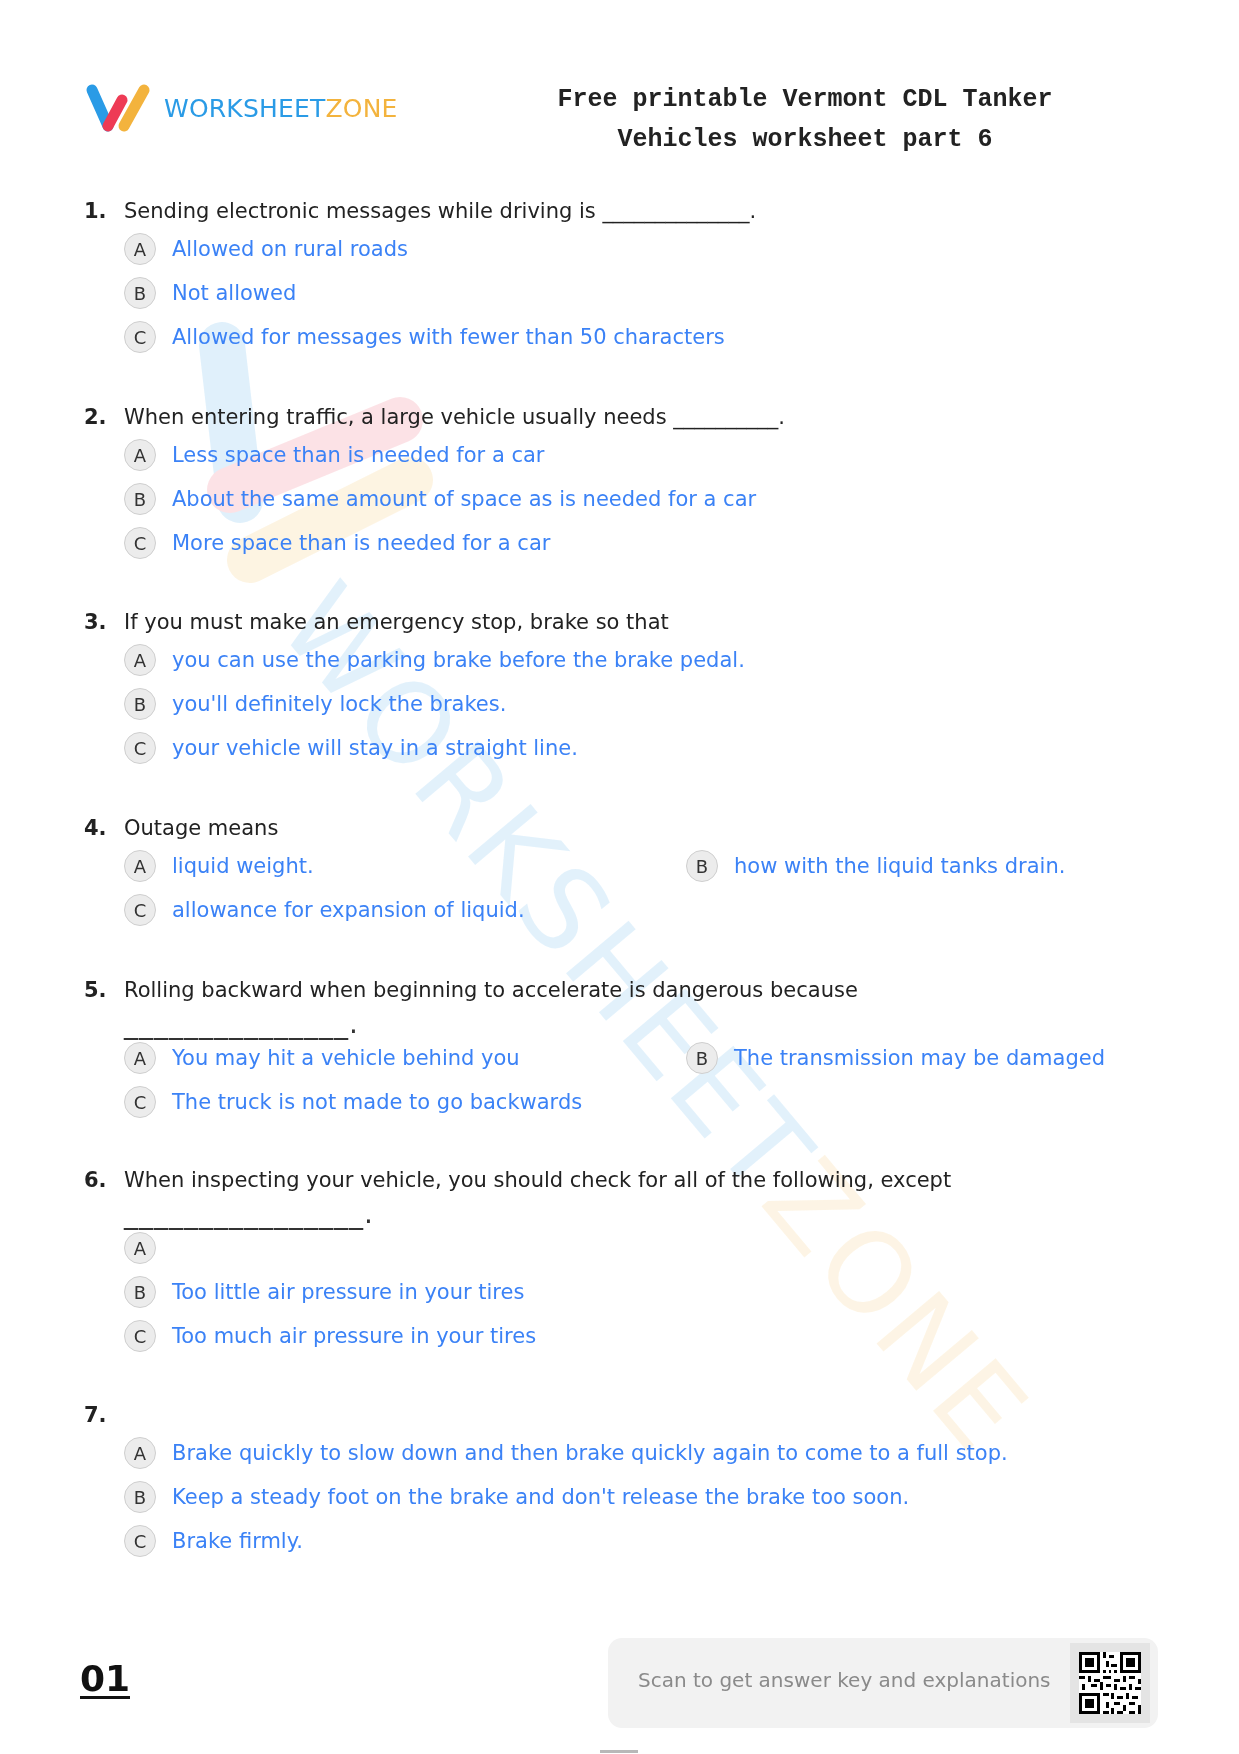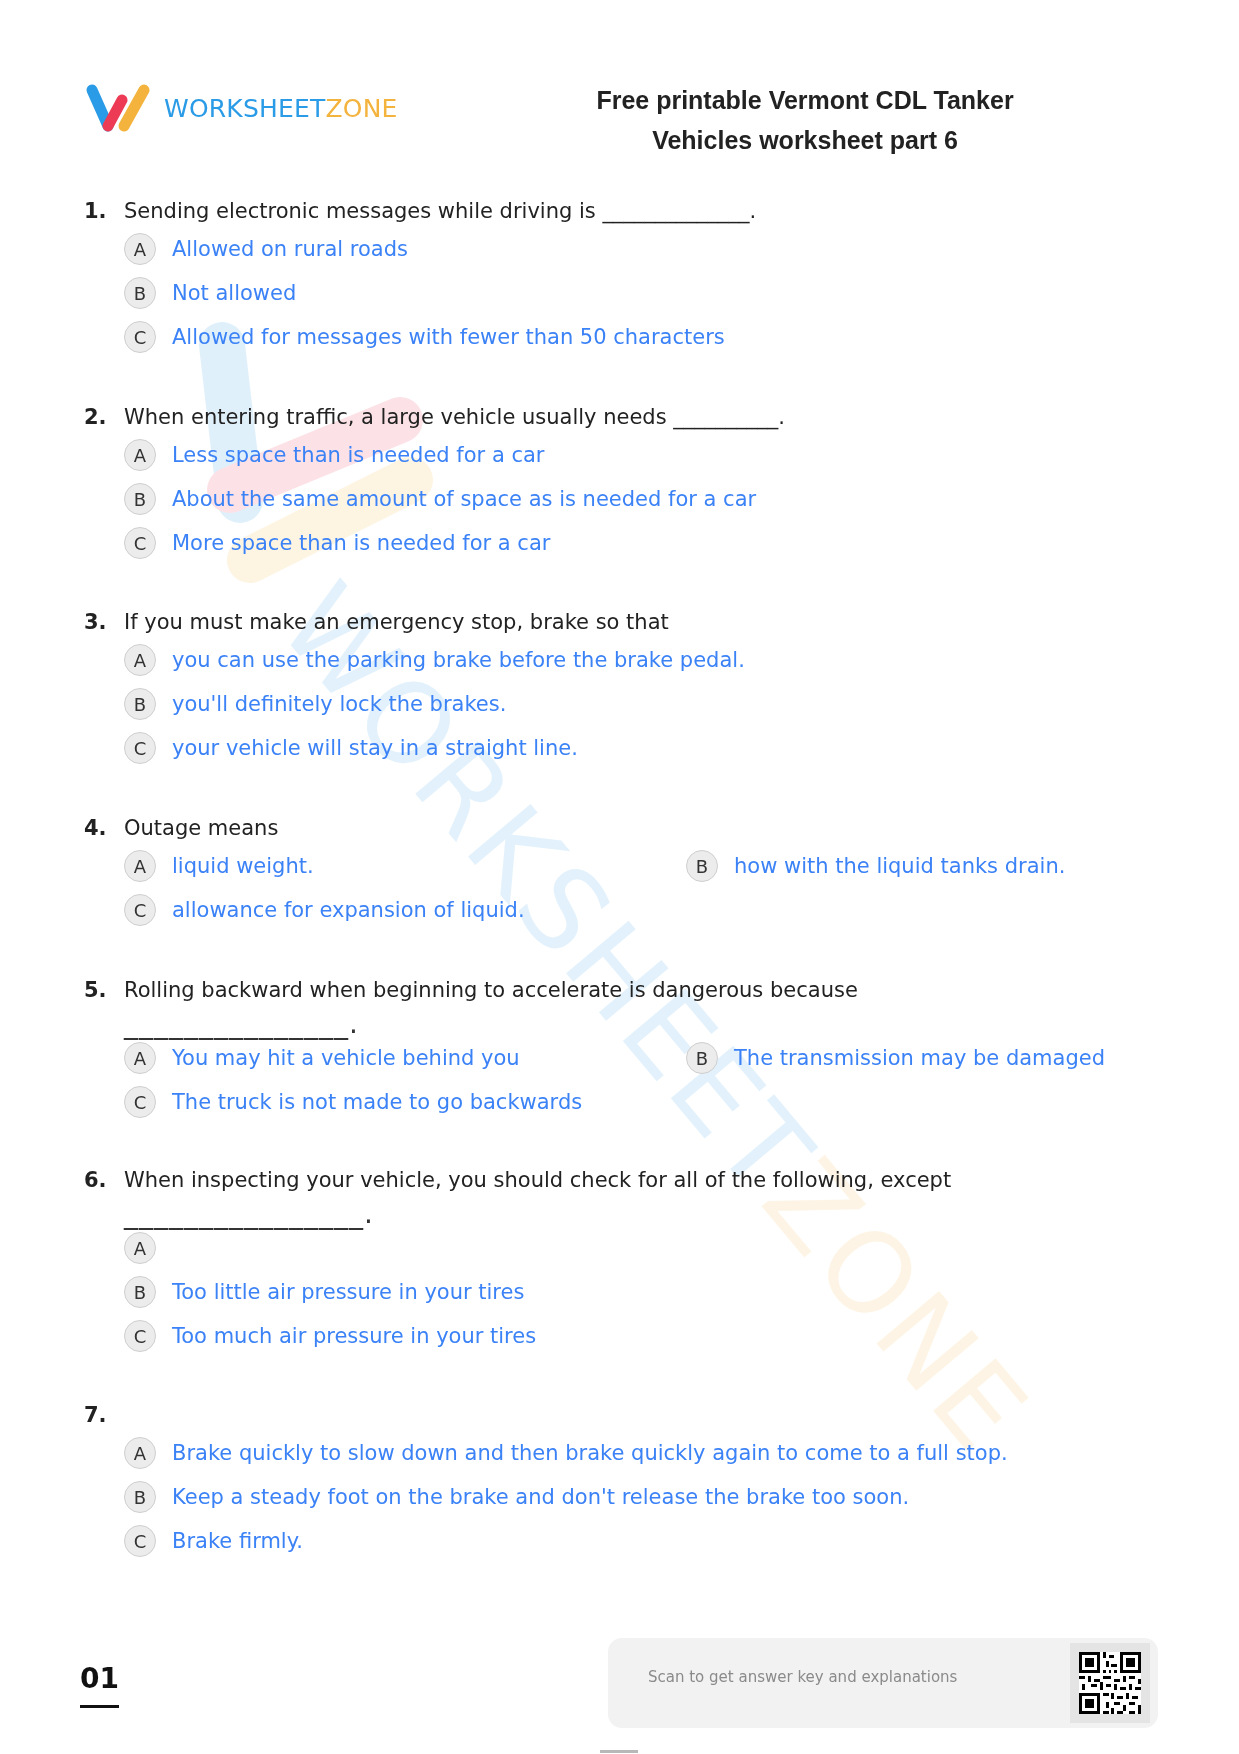--- a/index.html
+++ b/index.html
@@ -9,41 +9,41 @@
   .watermark { position: absolute; left: 0; top: 0; width: 1239px; height: 1754px; pointer-events: none; z-index: 0; }
   .content { position: relative; z-index: 1; }
 
   .logo { position: absolute; left: 84px; top: 82px; display: flex; align-items: center; }
   .logo svg { width: 70px; height: 52px; }
   .logo-text { font-family: "DejaVu Sans", sans-serif; font-size: 25px; letter-spacing: 0.2px; margin-left: 10px; font-weight: normal; }
   .logo-text .w { color: #2a9be6; }
   .logo-text .z { color: #f3b33d; }
 
   .title { position: absolute; left: 530px; top: 80px; width: 550px; text-align: center;
-           font-family: Liberation Sans, sans-serif; font-weight: bold; font-size: 25px; line-height: 40px; color: #222; }
+           font-family: Liberation Mono, monospace; font-weight: bold; font-size: 25px; line-height: 40px; color: #222; }
 
   .question { position: absolute; left: 84px; width: 1080px; }
   .q-row { display: flex; align-items: baseline; font-size: 21px; line-height: 30px; }
   .q-num { width: 40px; font-weight: bold; color: #222; flex: none; }
   .q-text { color: #222; }
   .q-blank-line { margin-left: 40px; font-size: 28px; line-height: 30px; color: #333; letter-spacing: 1px; margin-top: 4px; }
 
   .opts { margin-left: 40px; margin-top: 6px; display: grid; grid-template-columns: 1fr; row-gap: 10px; }
   .opts.two-col { grid-template-columns: 562px 1fr; }
   .opt { display: flex; align-items: center; height: 34px; }
   .badge { width: 32px; height: 32px; border-radius: 50%; background: #ececec; border: 1px solid #cfcfcf;
            box-sizing: border-box; display: flex; align-items: center; justify-content: center;
            font-size: 18px; color: #333; flex: none; }
   .opt-text { margin-left: 16px; font-size: 21px; color: #3b82f6; white-space: nowrap; }
 
-  .page-num { position: absolute; left: 80px; top: 1662px; font-size: 28px; font-weight: bold; color: #111;
-              border-bottom: 3px solid #111; line-height: 34px; padding-bottom: 9px; }
+  .page-num { position: absolute; left: 80px; top: 1662px; font-size: 36px; font-weight: bold; color: #111;
+              border-bottom: 3px solid #111; line-height: 34px; padding-bottom: 0; }
 
   .scan-box { position: absolute; left: 608px; top: 1638px; width: 550px; height: 90px; background: #f2f2f2; border-radius: 14px; }
-  .scan-text { position: absolute; left: 40px; top: 30px; font-size: 15px; color: #8a8a8a; }
+  .scan-text { position: absolute; left: 30px; top: 30px; font-size: 20px; color: #8a8a8a; }
   .qr { position: absolute; right: 8px; top: 5px; width: 80px; height: 80px; background: #e4e4e4; display: flex; align-items: center; justify-content: center; }
   .qr svg { width: 62px; height: 62px; }
 
   .bottom-tick { position: absolute; left: 600px; top: 1750px; width: 38px; height: 3px; background: #b8b8b8; }
 </style>
 </head>
 <body>
 
 <div class="watermark">
   <svg width="1239" height="1754" viewBox="0 0 1239 1754">

